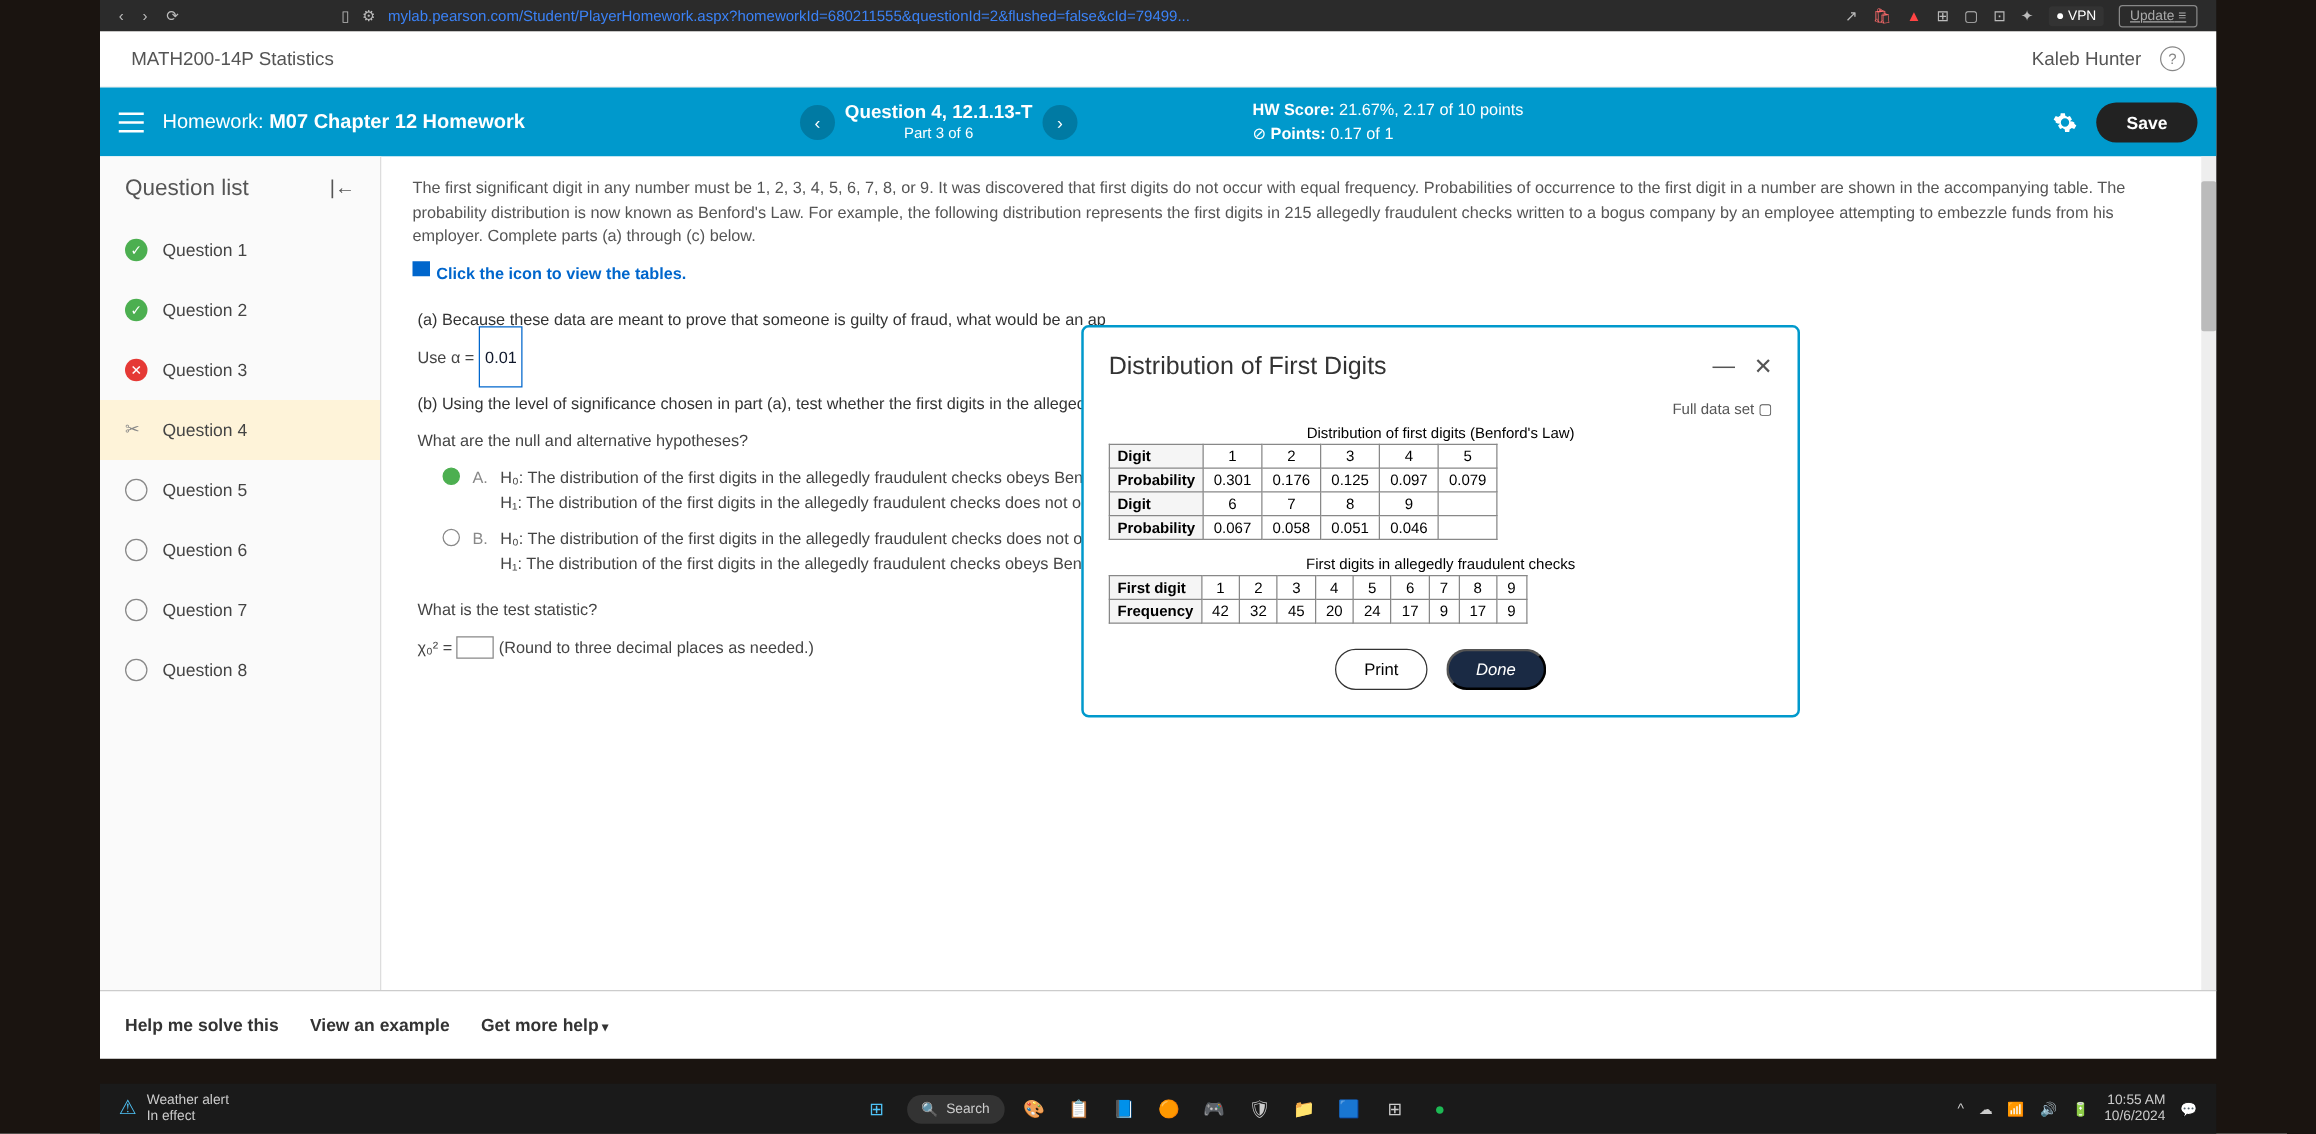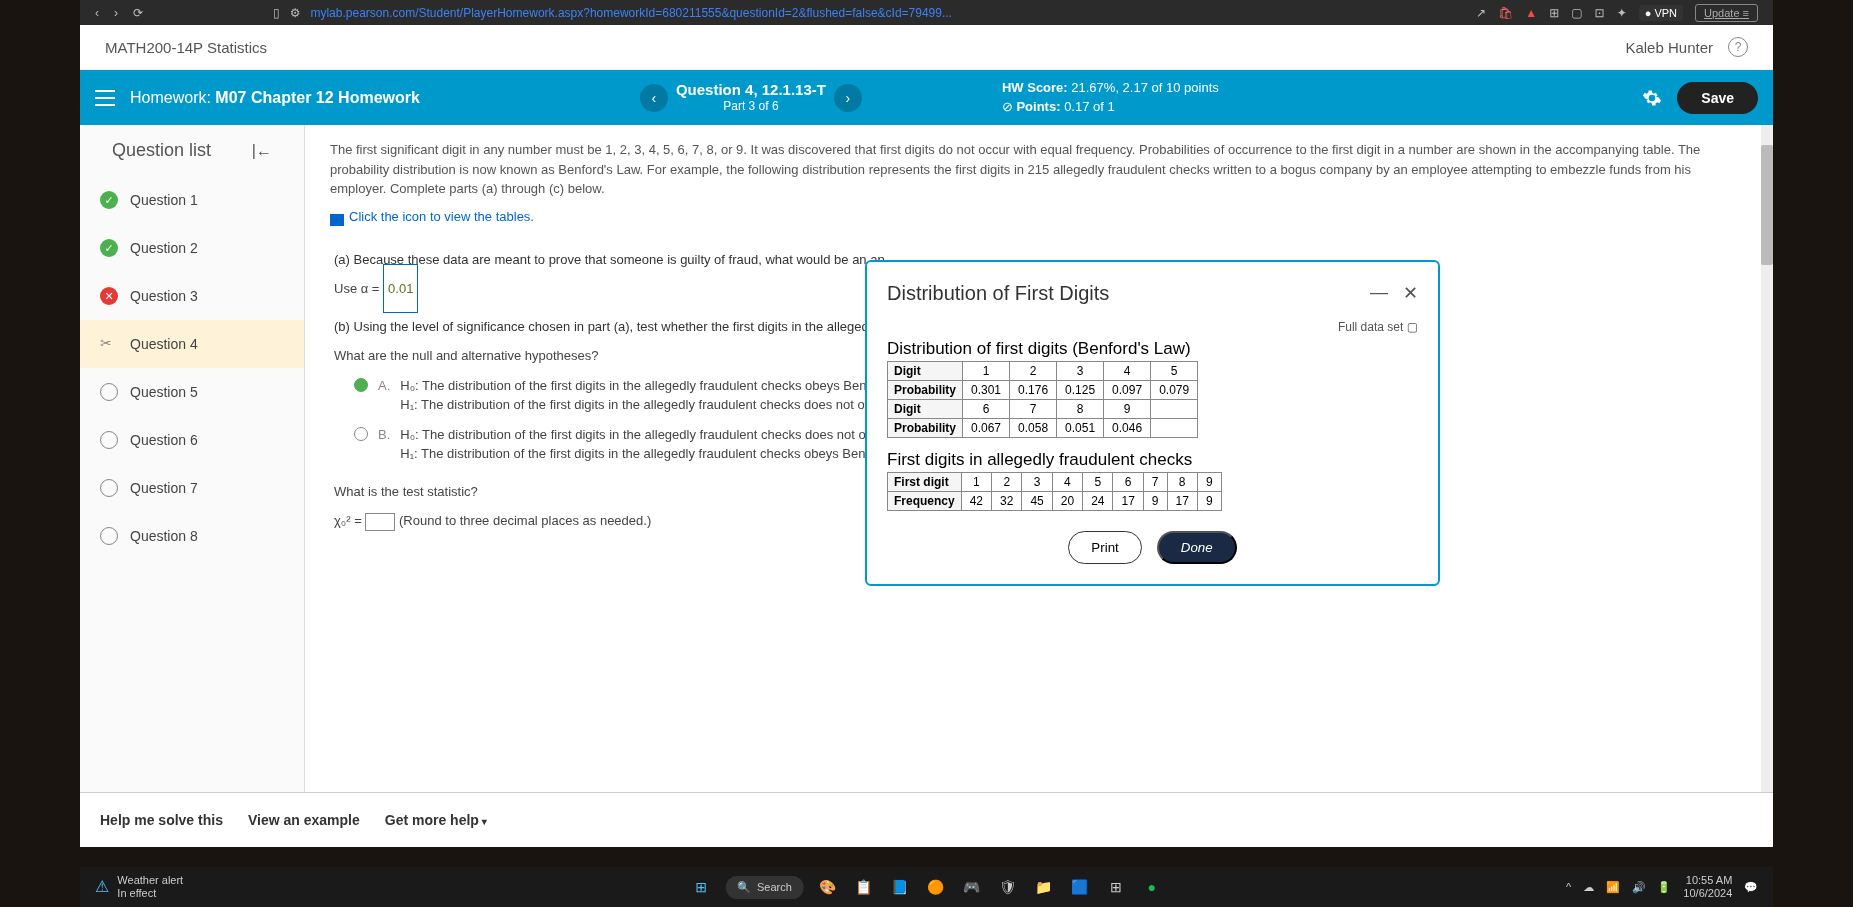--- a/index.html
+++ b/index.html
@@ -23,56 +23,56 @@
 .nav-circle { width: 28px; height: 28px; background: #007aa3; border-radius: 50%; display: flex; align-items: center; justify-content: center; font-size: 14px; }
 .question-info { text-align: center; line-height: 1.3; }
 .question-info .q-num { font-size: 15px; font-weight: bold; }
 .question-info .q-part { font-size: 12px; }
 .score-info { margin-right: auto; line-height: 1.4; font-size: 13px; }
 .score-info b { font-weight: bold; }
 .gear-icon { width: 20px; height: 20px; margin-right: 15px; }
 .save-btn { background: #222; color: #fff; padding: 8px 24px; border-radius: 18px; font-size: 14px; font-weight: bold; }
 .main-area { flex: 1; display: flex; overflow: hidden; position: relative; }
 .sidebar { width: 225px; background: #fafafa; border-right: 1px solid #ddd; padding: 15px 0; }
-.sidebar-title { font-size: 18px; color: #555; padding: 0 32px 15px; display: flex; justify-content: space-between; align-items: center; }
+.sidebar-title { font-size: 18px; color: #555; padding: 0 20px 15px; display: flex; justify-content: space-between; align-items: center; }
 .collapse-icon { font-size: 16px; }
 .question-item { padding: 15px 20px; display: flex; align-items: center; gap: 12px; font-size: 14px; color: #444; cursor: pointer; }
 .question-item.active { background: #fef3d9; }
 .status-check { width: 18px; height: 18px; background: #4caf50; border-radius: 50%; color: #fff; font-size: 11px; display: flex; align-items: center; justify-content: center; }
 .status-x { width: 18px; height: 18px; background: #e53935; border-radius: 50%; color: #fff; font-size: 11px; display: flex; align-items: center; justify-content: center; }
 .status-partial { width: 18px; height: 18px; color: #888; font-size: 14px; }
 .status-empty { width: 18px; height: 18px; border: 1.5px solid #888; border-radius: 50%; }
 .content-area { flex: 1; padding: 15px 25px; font-size: 13px; color: #444; line-height: 1.5; overflow: hidden; }
 .problem-text { margin-bottom: 8px; color: #555; }
-.table-link { color: #0066cc; cursor: pointer; display: inline-flex; align-items: flex-end; gap: 5px; }
+.table-link { color: #0066cc; cursor: pointer; display: inline-flex; align-items: flex-start; gap: 5px; font-weight: bold; }
 .table-icon { width: 14px; height: 12px; background: #0066cc; display: inline-block; }
 .section { margin: 18px 4px; }
 .section-label { color: #333; }
-.alpha-val { color: #4d7c0f; border: 1px solid #0066cc; padding: 16px 4px; }
+.alpha-val { color: #0f172a; border: 1px solid #0066cc; padding: 16px 4px; }
 .choice { display: flex; gap: 10px; margin: 10px 0 10px 20px; align-items: flex-start; }
 .choice-radio { width: 14px; height: 14px; border: 1.5px solid #888; border-radius: 50%; margin-top: 2px; flex-shrink: 0; }
 .choice-radio.selected { background: #4caf50; border-color: #4caf50; }
 .choice-letter { color: #888; flex-shrink: 0; }
 .choice-text { flex: 1; }
 .stat-input { display: inline-block; width: 30px; height: 18px; border: 1px solid #888; vertical-align: middle; }
 .bottom-bar { height: 55px; border-top: 1px solid #ccc; display: flex; align-items: center; padding: 0 20px; gap: 25px; font-size: 14px; }
 .bottom-link { color: #333; font-weight: bold; cursor: pointer; }
 .bottom-link.dropdown::after { content: " ▾"; font-size: 10px; }
 .bottom-right { margin-left: auto; display: flex; gap: 15px; }
 .clear-btn { border: 1.5px solid #888; padding: 8px 18px; border-radius: 20px; color: #555; background: #fff; }
 .check-btn { background: #f8b8b8; color: #fff; padding: 8px 18px; border-radius: 20px; }
 .popup { position: absolute; top: 235px; left: 785px; width: 575px; background: #fff; border: 2px solid #0099cc; border-radius: 6px; padding: 20px; z-index: 10; }
 .popup-header { display: flex; justify-content: space-between; margin-bottom: 15px; }
 .popup-title { font-size: 20px; color: #333; }
 .popup-controls { display: flex; gap: 15px; font-size: 18px; color: #555; }
 .full-data { text-align: right; font-size: 12px; color: #555; margin-bottom: 5px; }
 .data-table { border-collapse: collapse; font-size: 12px; margin-bottom: 12px; }
 .data-table td, .data-table th { border: 1px solid #888; padding: 2px 8px; text-align: center; }
 .data-table th { font-weight: bold; background: #f5f5f5; text-align: left; padding: 2px 6px; }
-.table-caption { text-align: left; font-size: 17px; margin-bottom: 2px; }
+.table-caption { text-align: center; font-size: 12px; margin-bottom: 2px; }
 .popup-buttons { display: flex; justify-content: center; gap: 15px; margin-top: 20px; }
 .print-btn { border: 1.5px solid #333; padding: 7px 22px; border-radius: 18px; background: #fff; }
 .done-btn { background: #1a2a44; color: #fff; padding: 7px 22px; border-radius: 18px; font-style: italic; }
 .taskbar { position: absolute; bottom: 0; left: 80px; right: 80px; height: 40px; background: #1a1a1a; display: flex; align-items: center; padding: 0 15px; color: #ccc; font-size: 11px; }
 .weather { display: flex; align-items: center; gap: 8px; line-height: 1.2; }
 .weather-icon { color: #4fc3f7; font-size: 16px; }
 .taskbar-center { position: absolute; left: 50%; transform: translateX(-50%); display: flex; gap: 12px; align-items: center; }
 .search-box { background: #333; padding: 5px 12px; border-radius: 15px; display: flex; align-items: center; gap: 6px; }
 .tb-icon { width: 24px; height: 24px; display: flex; align-items: center; justify-content: center; font-size: 14px; }
 .taskbar-right { margin-left: auto; display: flex; align-items: center; gap: 12px; }

